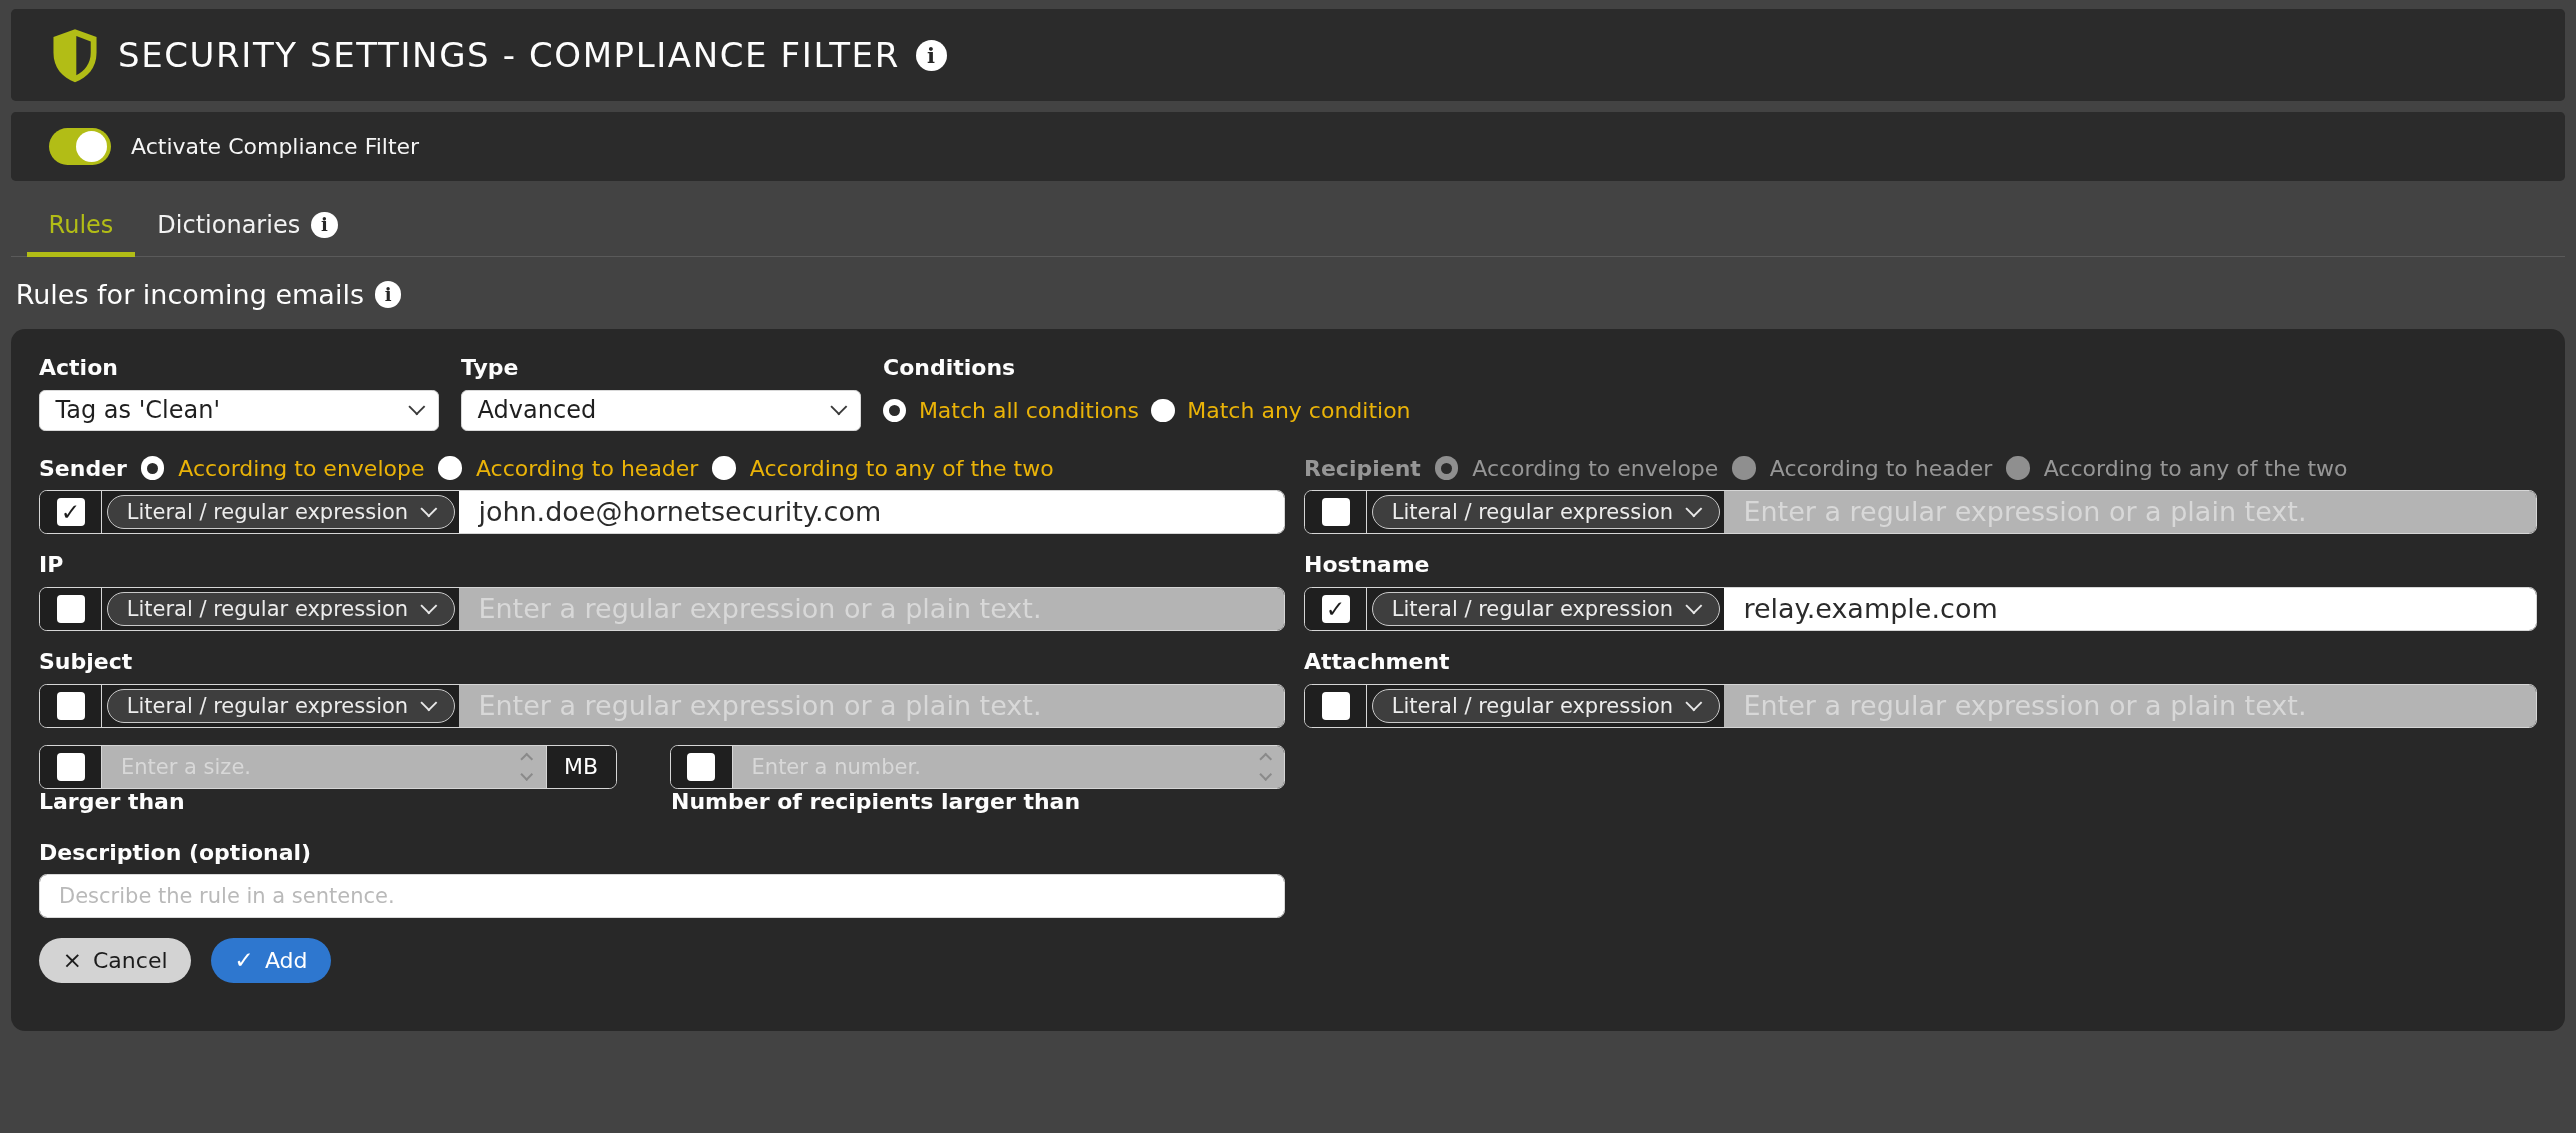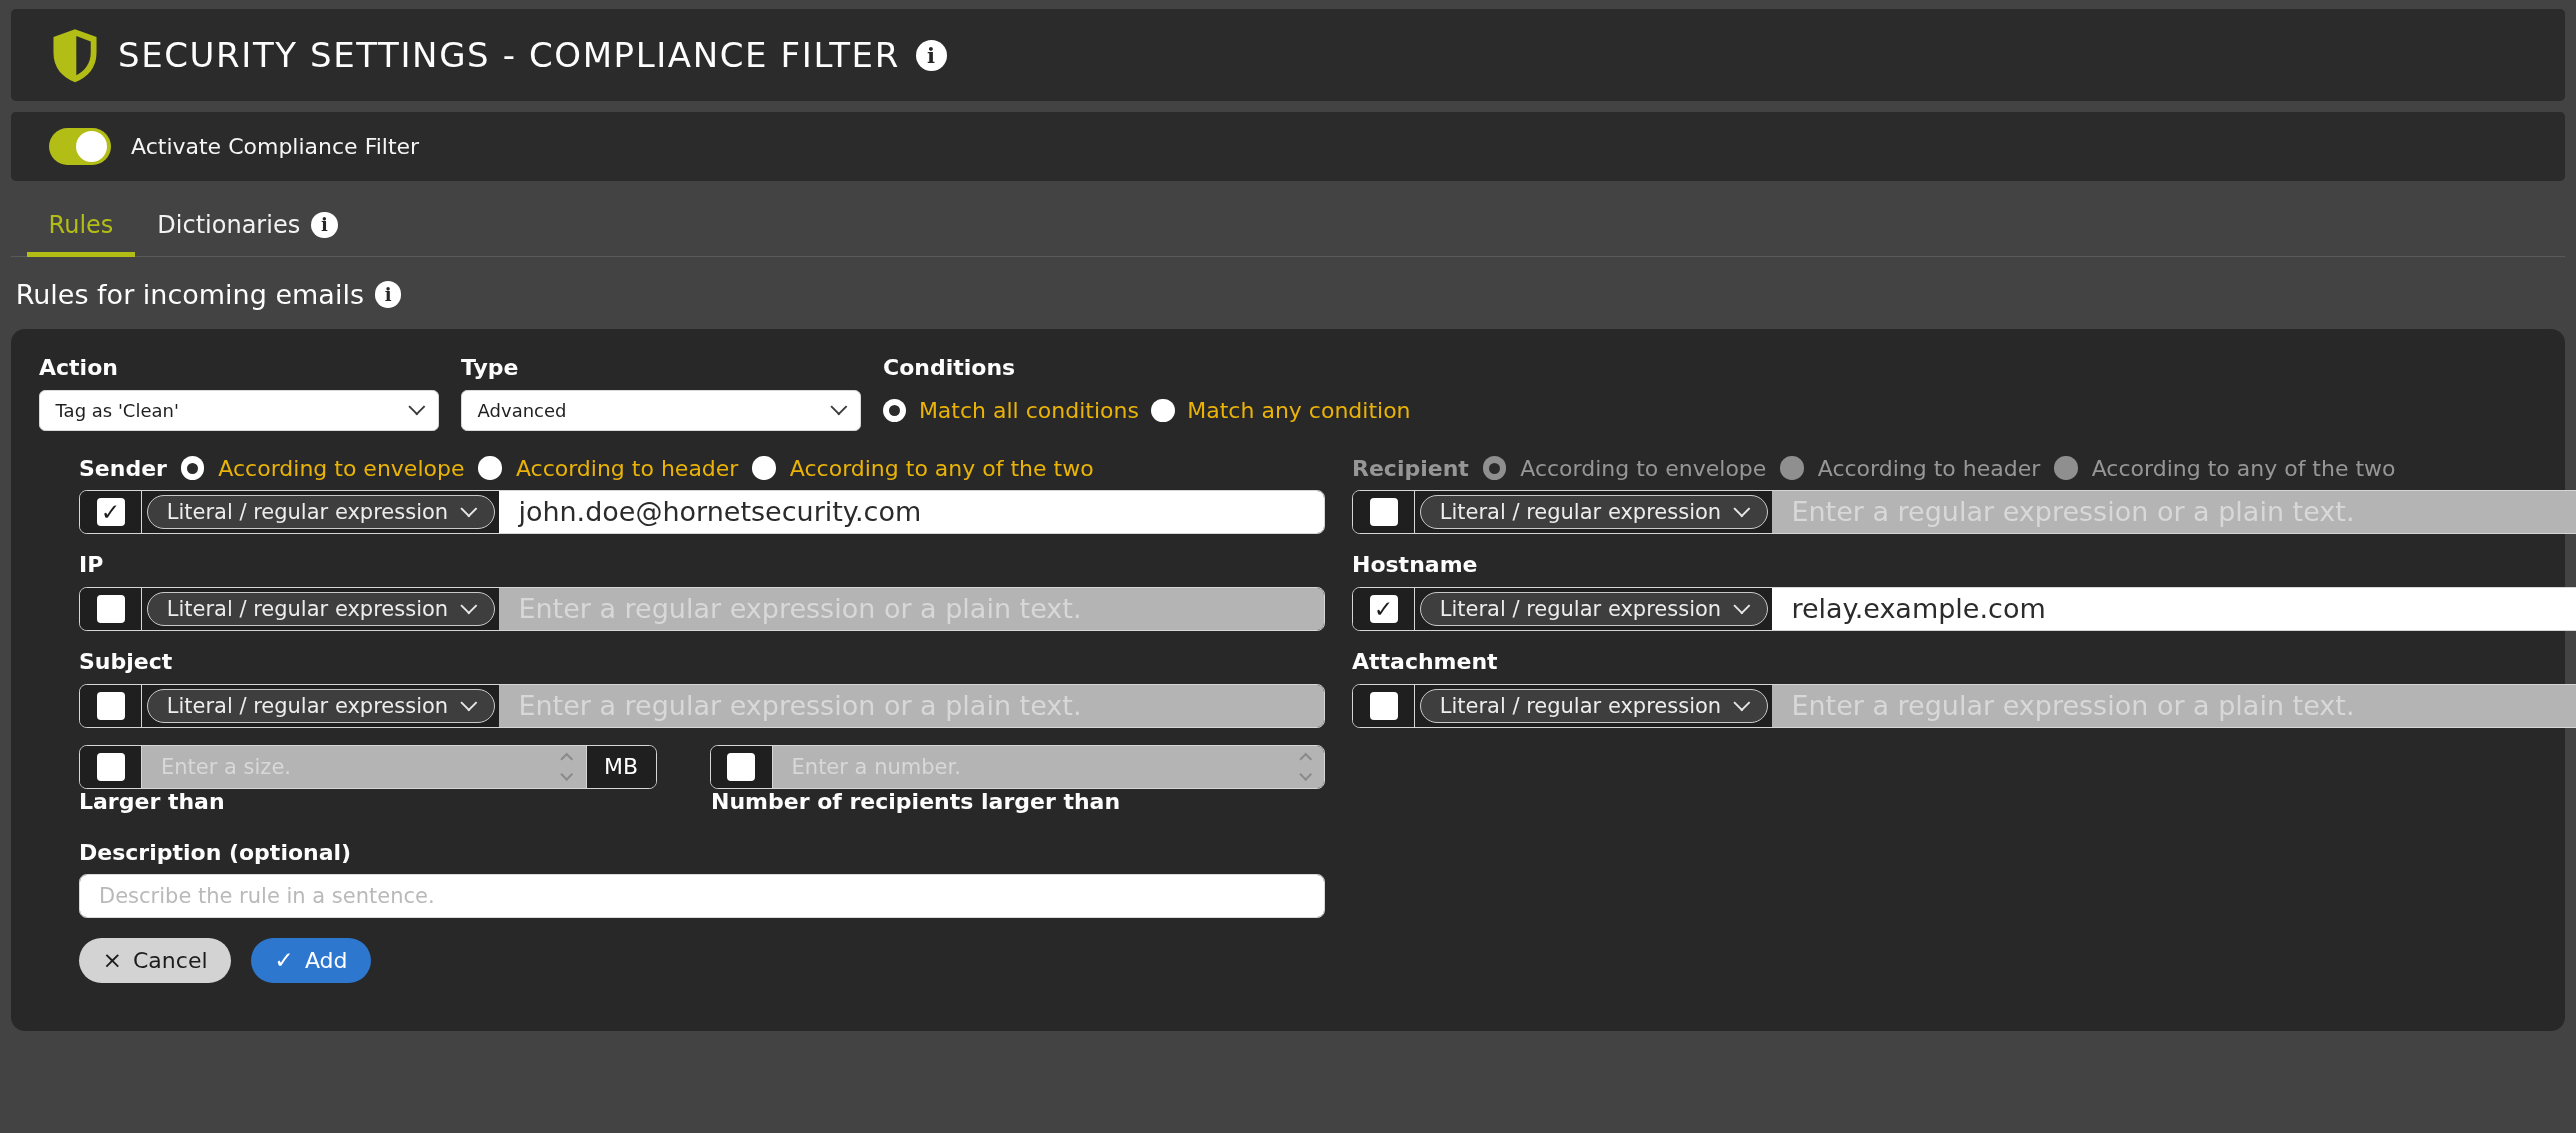--- a/index.html
+++ b/index.html
@@ -64,31 +64,31 @@
 
   .flabel { display: block; font-size: 22px; font-weight: 700; color: #fdfdfd; margin-bottom: 9.4px; }
   .row1 { display: flex; }
   .col-action, .col-type { width: 422px; }
   .col-cond { flex: 1; }
 
   .select {
     width: 400px; height: 41px; background: #fff; border-radius: 6.2px;
     border: 1.6px solid #d9d9d9;
     display: flex; align-items: center; justify-content: space-between;
-    padding: 0 15.6px; font-size: 18px; color: #1f1f1f; cursor: pointer;
+    padding: 0 15.6px; font-size: 24px; color: #1f1f1f; cursor: pointer;
   }
   .chev { width: 11.7px; height: 11.7px; border-right: 2.3px solid #3a3a3a; border-bottom: 2.3px solid #3a3a3a; transform: rotate(45deg) translate(-2.3px,-2.3px); flex: 0 0 auto; }
   .chev.light { border-color: #e8e8e8; }
 
   .radio-line { display: flex; align-items: center; gap: 12.5px; font-size: 22px; height: 41px; }
   .radio { width: 23.4px; height: 23.4px; border-radius: 50%; background: #fff; position: relative; flex: 0 0 auto; cursor: pointer; }
   .radio.sel::after { content: ""; position: absolute; inset: 6.2px; border-radius: 50%; background: #2b2b2b; }
   .rlabel { color: #eab308; }
 
-  .grid { display: grid; grid-template-columns: 1246px 1233px; column-gap: 27px; margin-top: 23.4px; margin-left: 40px; }
+  .grid { display: grid; grid-template-columns: 1246px 1233px; column-gap: 19px; margin-top: 23.4px; }
   .section { margin-bottom: 17px; }
   .sec-head { display: flex; align-items: center; gap: 14px; font-size: 22px; margin-bottom: 7.8px; min-height: 28px; }
   .sec-label { font-weight: 700; color: #fdfdfd; }
   .dis .sec-label, .dis .rlabel { color: #969696; }
   .dis .radio { background: #8f8f8f; }
 
   .frow { display: flex; align-items: stretch; height: 44px; border: 1.6px solid #d6d6d6; border-radius: 7.8px; overflow: hidden; background: #1f1f1f; }
   .cbcell { width: 62px; background: #1f1f1f; border-right: 1.6px solid #d6d6d6; display: flex; align-items: center; justify-content: center; flex: 0 0 auto; }
   .cb {
     width: 28px; height: 28px; background: #fff; border-radius: 3.9px;

